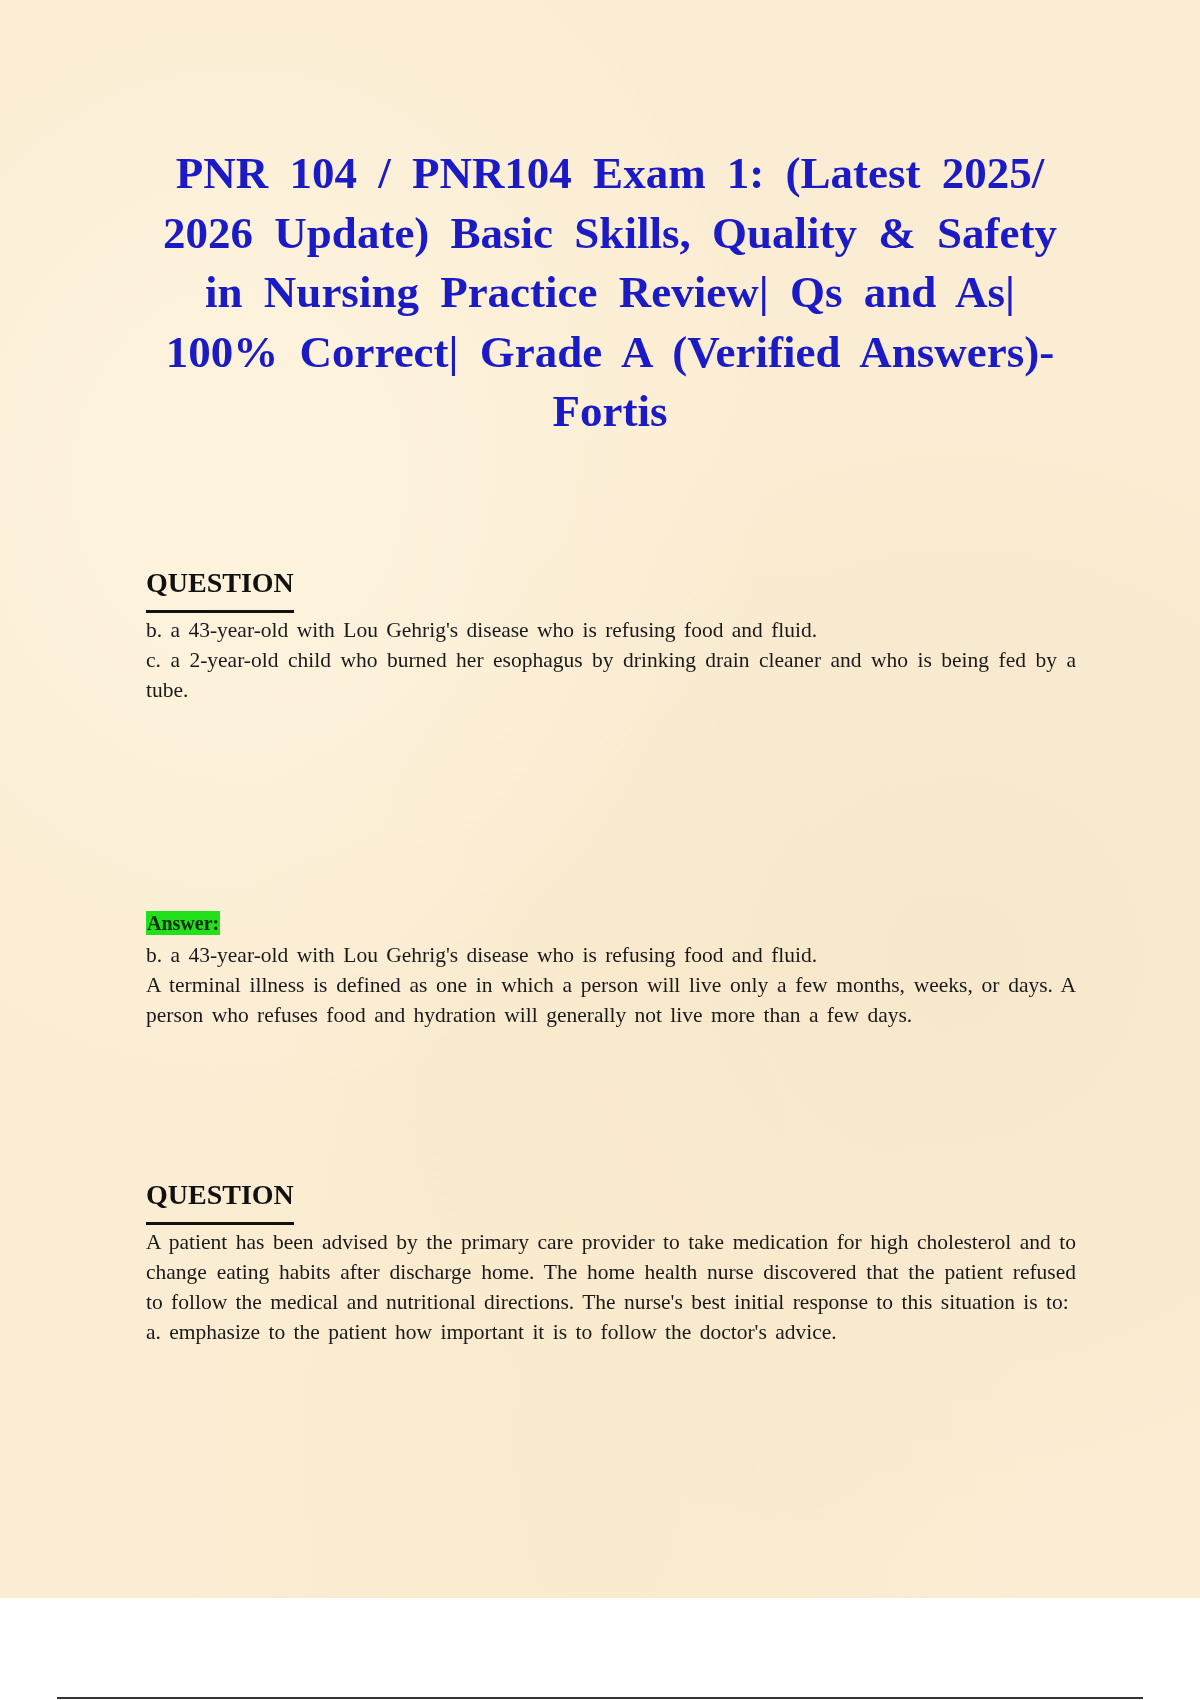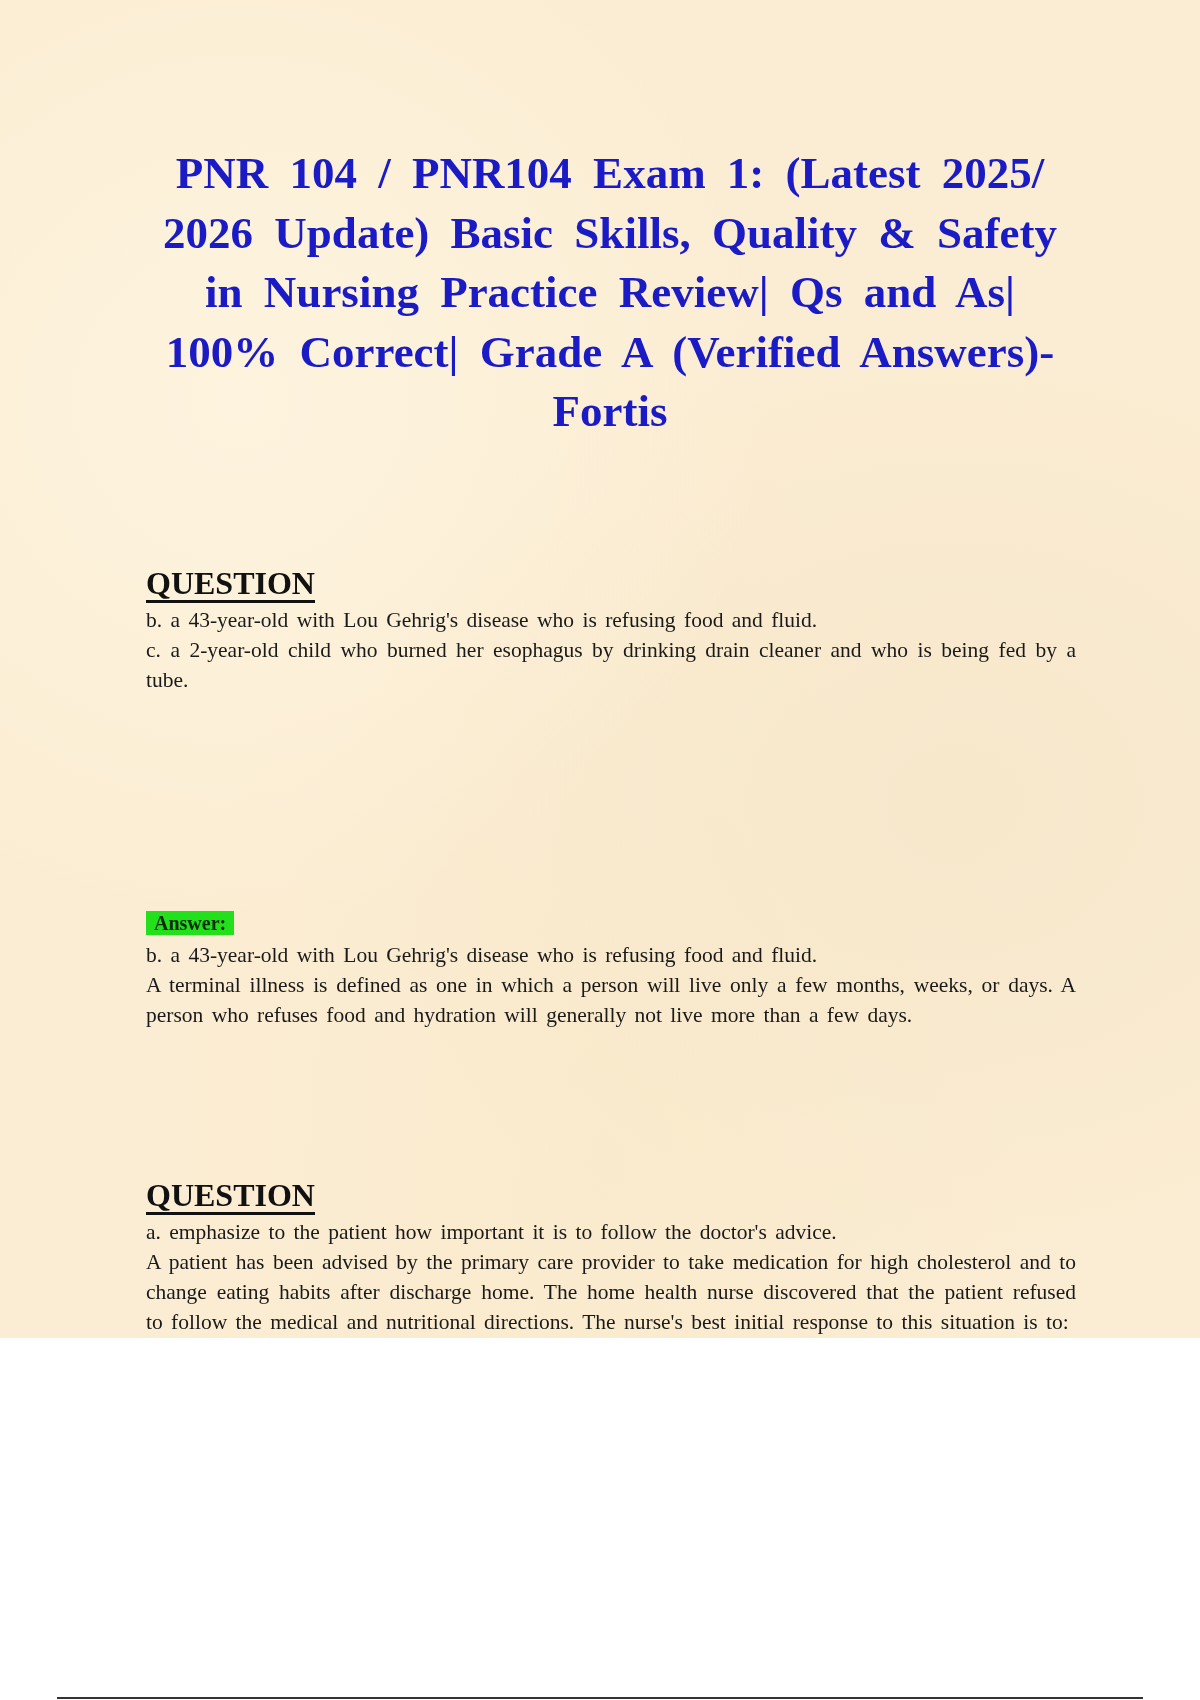--- a/index.html
+++ b/index.html
@@ -8,21 +8,21 @@
       height: 1700px;
       background: #ffffff;
       position: relative;
       overflow: hidden;
       font-family: "Liberation Serif", "DejaVu Serif", serif;
     }
     .page {
       position: absolute;
       left: 0; top: 0;
       width: 1200px;
-      height: 1338px;
+      height: 1598px;
       background: #fbedd3;
       background-image:
         radial-gradient(ellipse at 20% 30%, rgba(255,248,230,0.6), rgba(255,248,230,0) 40%),
         radial-gradient(ellipse at 80% 60%, rgba(240,222,190,0.35), rgba(240,222,190,0) 45%),
         radial-gradient(ellipse at 50% 90%, rgba(250,232,200,0.5), rgba(250,232,200,0) 50%);
     }
     .title {
       position: absolute;
       left: 145px;
       top: 144px;
@@ -39,39 +39,39 @@
       position: absolute;
       left: 146px;
       width: 930px;
       color: #1a1a1a;
       font-size: 21.5px;
       line-height: 30px;
     }
     .q-heading {
       display: inline-block;
       font-weight: bold;
-      font-size: 32px;
+      font-size: 28px;
       line-height: 34px;
       color: #111;
       border-bottom: 3px solid #111;
-      padding-bottom: 0px;
+      padding-bottom: 10px;
       margin-bottom: 2px;
     }
     .para {
       margin: 0;
       text-align: justify;
       word-spacing: 3px;
     }
     .answer-label {
       display: inline-block;
       background: #22e01a;
       font-weight: bold;
       font-size: 20px;
       line-height: 24px;
-      padding: 0 8px;
+      padding: 0 1px;
       color: #0a2a0a;
     }
     .bottom-rule {
       position: absolute;
       left: 57px;
       top: 1697px;
       width: 1086px;
       height: 2px;
       background: #333;
     }
@@ -90,19 +90,19 @@
   </div>
 
   <div class="section" style="top:908px;">
     <span class="answer-label">Answer:</span>
     <p class="para" style="margin-top:2px;">b. a 43-year-old with Lou Gehrig's disease who is refusing food and fluid.</p>
     <p class="para" style="">A terminal illness is defined as one in which a person will live only a few months, weeks, or days. A person who refuses food and hydration will generally not live more than a few days.</p>
   </div>
 
   <div class="section" style="top:1178px;">
     <div class="q-heading">QUESTION</div>
+    <p class="para">A patient has been advised by the primary care provider to take medication for high cholesterol and to change eating habits after discharge home. The home health nurse discovered that the patient refused to follow the medical and nutritional directions. The nurse's best initial response to this situation is to:</p>
     <p class="para">a. emphasize to the patient how important it is to follow the doctor's advice.</p>
-    <p class="para">A patient has been advised by the primary care provider to take medication for high cholesterol and to change eating habits after discharge home. The home health nurse discovered that the patient refused to follow the medical and nutritional directions. The nurse's best initial response to this situation is to:</p>
   </div>
 
 </div>
 
 <div class="bottom-rule"></div>
 
 </body></html>

